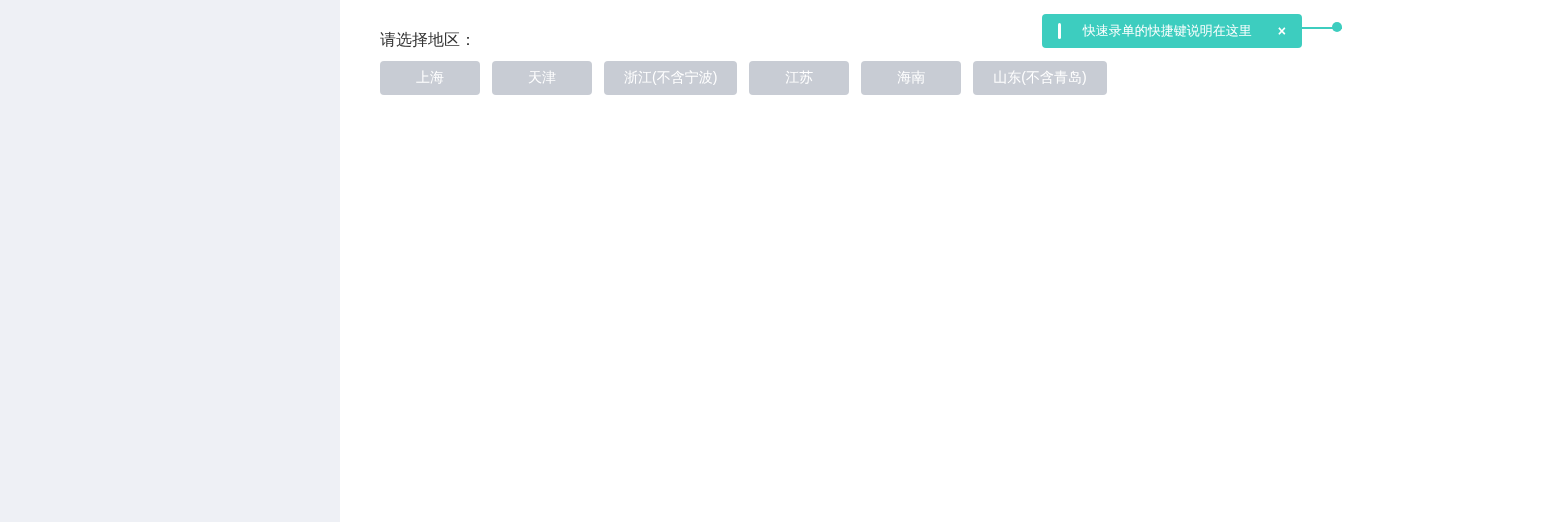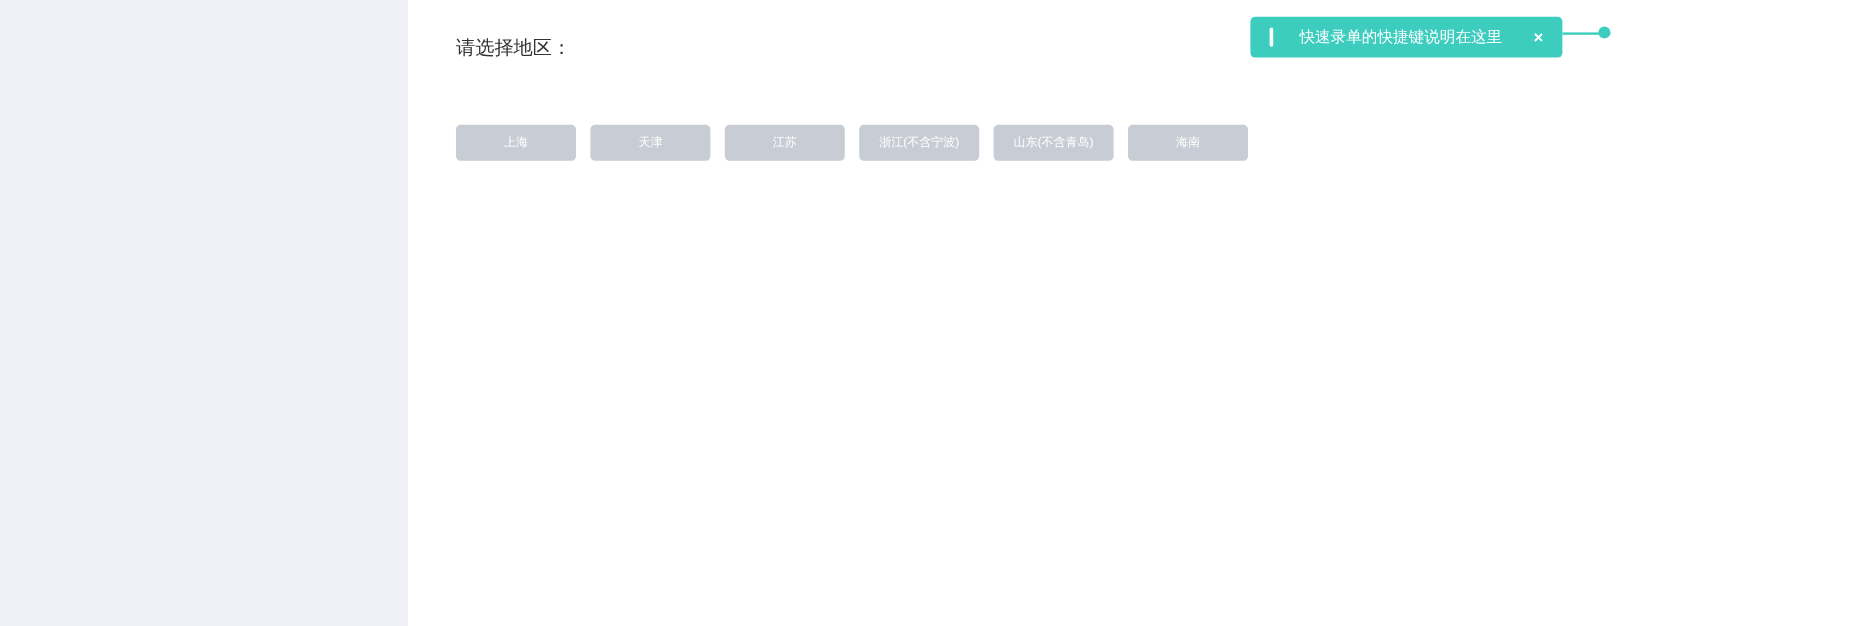--- a/index.html
+++ b/index.html
@@ -33,41 +33,40 @@
       right: 0;
       bottom: 0;
       background: #ffffff;
       padding: 30px 40px;
     }
 
     .page-title {
       font-size: 16px;
       color: #333;
       font-weight: normal;
-      margin-bottom: 25px;
+      margin-bottom: 10px;
     }
 
     .region-buttons {
       display: flex;
       flex-wrap: wrap;
       gap: 12px;
     }
 
     .region-btn {
       background: #c8ccd4;
       color: #fff;
       border: none;
       border-radius: 4px;
-      padding: 8px 8px;
-      font-size: 10px;
+      padding: 8px 20px;
+      font-size: 14px;
       cursor: pointer;
       min-width: 100px;
       text-align: center;
       font-family: 'Microsoft YaHei', 'PingFang SC', sans-serif;
-      margin-top: 28px;
     }
 
     
     .tooltip-banner {
       position: absolute;
       top: 14px;
       right: 260px;
       background: #3dcdbf;
       color: #fff;
       font-size: 13px;
@@ -117,24 +116,24 @@
 </head>
 <body>
 
 <div class="sidebar"></div>
 
 <div class="main-content">
   <div class="page-title">请选择地区：</div>
   <div class="region-buttons">
   <button class="region-btn">上海</button>
       <button class="region-btn">天津</button>
+      <button class="region-btn">浙江(不含宁波)</button>
       <button class="region-btn">江苏</button>
-      <button class="region-btn">浙江(不含宁波)</button>
+      <button class="region-btn">海南</button>
       <button class="region-btn">山东(不含青岛)</button>
-      <button class="region-btn">海南</button>
     </div>
 </div>
 
 <div class="tooltip-banner">
   <div class="left-bar"></div>
   <span>快速录单的快捷键说明在这里</span>
   <span class="close-btn">×</span>
 </div>
 
 <div class="tooltip-line"></div>

